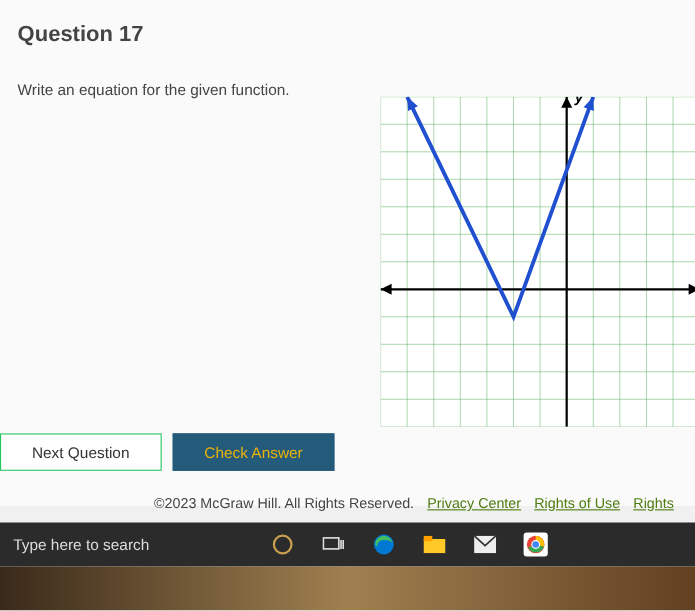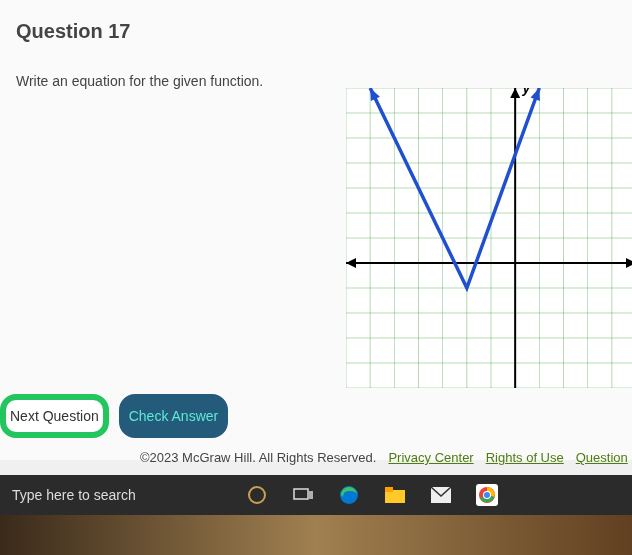--- a/index.html
+++ b/index.html
@@ -39,33 +39,33 @@
   .button-row {
     position: absolute;
     top: 394px;
     left: 0;
     display: flex;
     gap: 10px;
     align-items: center;
     padding-left: 0;
   }
   .btn {
-    padding: 8px 4px;
+    padding: 8px 28px;
     font-size: 14px;
-    border-radius: 16px;
+    border-radius: 0;
     cursor: pointer;
-    border: 6px solid #22c55e;
+    border: 1px solid #22c55e;
   }
   .btn-secondary {
     background: #fff;
     color: #333;
   }
   .btn-primary {
     background: #245a7a;
-    color: #5eead4;
+    color: #eab308;
     border-color: #245a7a;
   }
   .footer-line {
     position: absolute;
     top: 450px;
     left: 140px;
     font-size: 13px;
     color: #444;
     display: flex;
     gap: 12px;
@@ -166,21 +166,21 @@
 
   <div class="button-row">
     <button class="btn btn-secondary">Next Question</button>
     <button class="btn btn-primary">Check Answer</button>
   </div>
 
   <div class="footer-line">
     <span>©2023 McGraw Hill. All Rights Reserved.</span>
     <a>Privacy Center</a>
     <a>Rights of Use</a>
-    <a>Question</a>
+    <a>Rights</a>
   </div>
 </div>
 
 <div class="taskbar">
   <div class="search-box">Type here to search</div>
   <div class="taskbar-icons">
     <span class="tb-icon">
       <svg width="20" height="20" viewBox="0 0 20 20">
           <circle cx="10" cy="10" r="8" fill="none" stroke="#c9a050" stroke-width="2"></circle>
         </svg>

